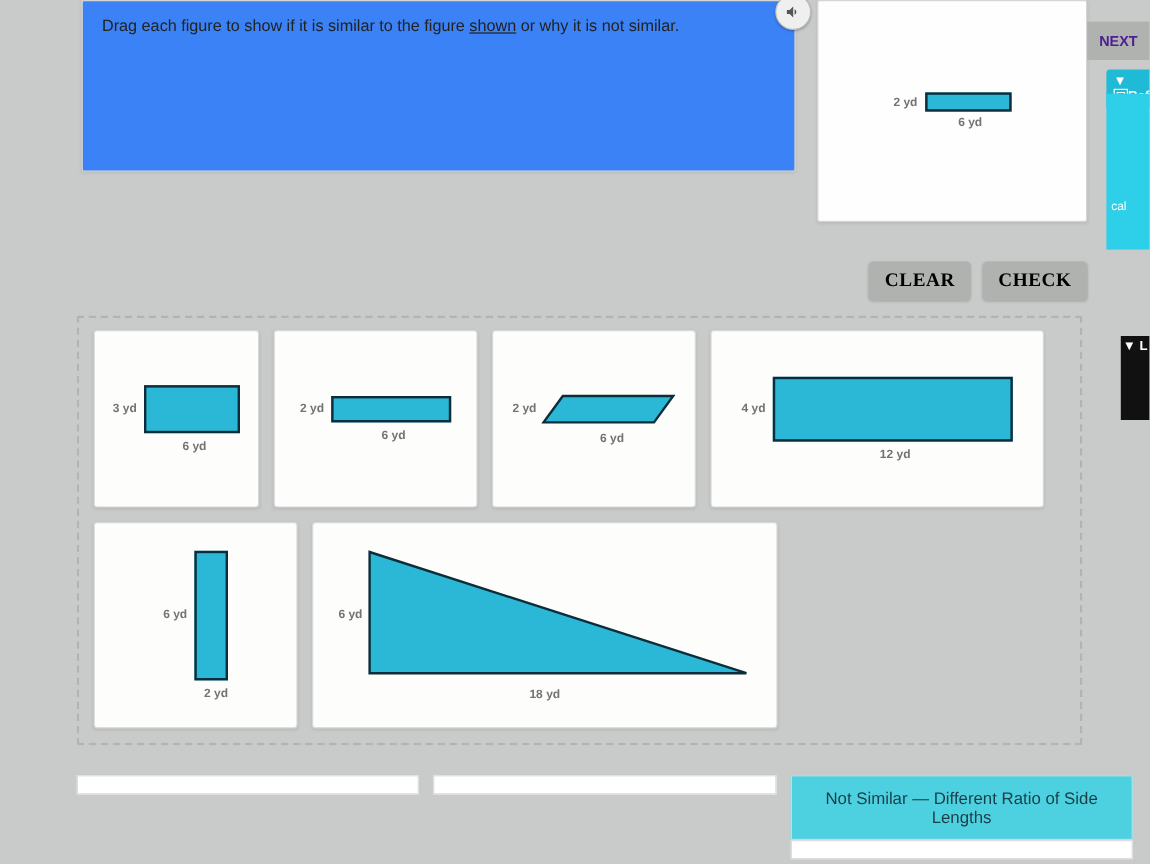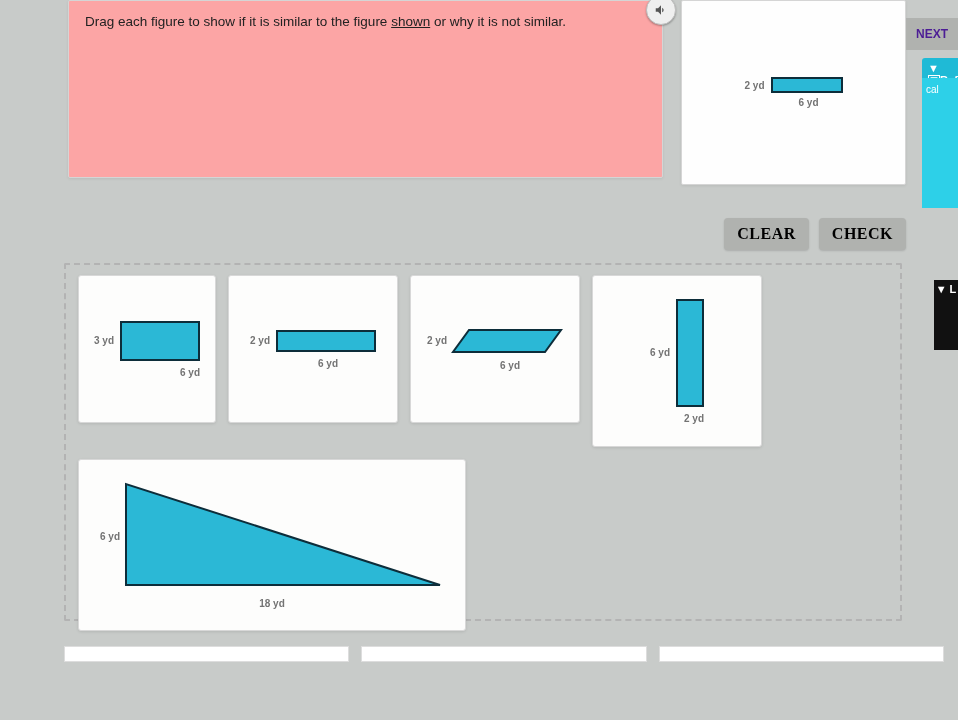--- a/index.html
+++ b/index.html
@@ -7,25 +7,25 @@
     font-family: Arial, Helvetica, sans-serif;
     background: #c8cbc9;
     width: 958px;
     height: 720px;
     overflow: hidden;
     position: relative;
     color: #333;
   }
   .top-row { display: flex; padding: 0 0 0 68px; gap: 18px; }
   .instruction-panel {
-    background: #fca5a5;
+    background: #3b82f6;
     border: 1px solid #d5d5d5;
     border-radius: 2px;
     width: 595px;
-    height: 178px;
+    height: 143px;
     padding: 12px 16px;
     position: relative;
     box-shadow: 0 1px 3px rgba(0,0,0,0.08);
   }
   .instruction-text { font-size: 13.5px; color: #222; line-height: 1.4; }
   .instruction-text .underline { text-decoration: underline; }
   .audio-btn {
     position: absolute;
     top: -6px; right: -14px;
     width: 30px; height: 30px;
@@ -75,21 +75,21 @@
   .side-tab-1 {
     position:absolute; top:58px; right:0;
     background:#1fbad6; color:#fff; font-size:11px; font-weight:bold;
     padding:4px 6px; cursor:pointer;
     border-top-left-radius:3px; width:36px; text-align:left;
   }
   .side-tab-2 {
     position:absolute; top:78px; right:0;
     background:#2dd0e8; width:36px; height:130px;
     cursor:pointer; color:#fff; font-size:10px;
-    display:flex; padding:6px 4px 30px;
+    display:flex; align-items:flex-end; padding:6px 4px 30px;
   }
   .side-tab-3 {
     position:absolute; top:280px; right:0;
     background:#111; color:#fff; font-size:11px; font-weight:bold;
     width:24px; height:70px; padding-top:3px; text-align:center;
     cursor:pointer;
   }
 
   .drag-zone {
     position:absolute;
@@ -169,21 +169,21 @@
 <div class="side-tab-3">▼ L</div>
 
 <div class="action-row">
   <button class="btn-gray">CLEAR</button>
   <button class="btn-gray">CHECK</button>
 </div>
 
 <div class="drag-zone">
 
   <div class="card" style="width:138px;height:148px;">
-    <div style="display:flex;flex-direction:column;align-items:flex-end;">
+    <div style="display:flex;flex-direction:column;align-items:center;">
       <div style="display:flex;align-items:center;gap:6px;">
         <span class="shape-label">3 yd</span>
         <div class="rect-shape" style="width:80px;height:40px;"></div>
       </div>
       <span class="shape-label" style="margin-top:6px;margin-left:30px;">6 yd</span>
     </div>
   </div>
 
   <div class="card" style="width:170px;height:148px;">
     <div style="display:flex;flex-direction:column;align-items:center;">
@@ -200,20 +200,29 @@
       <div style="display:flex;align-items:center;gap:4px;">
         <span class="shape-label">2 yd</span>
         <svg width="112" height="26">
           <polygon points="18,2 110,2 94,24 2,24" fill="#2bb8d6" stroke="#0d2d3a" stroke-width="2"></polygon>
         </svg>
       </div>
       <span class="shape-label" style="margin-top:6px;margin-left:30px;">6 yd</span>
     </div>
   </div>
 
+  <div class="card" style="width:278px;height:148px;">
+    <div style="display:flex;flex-direction:column;align-items:center;">
+      <div style="display:flex;align-items:center;gap:6px;">
+        <span class="shape-label">4 yd</span>
+        <div class="rect-shape" style="width:200px;height:54px;"></div>
+      </div>
+      <span class="shape-label" style="margin-top:6px;margin-left:30px;">12 yd</span>
+    </div>
+  </div>
 
   <div class="card" style="width:170px;height:172px;">
     <div style="display:flex;flex-direction:column;align-items:center;">
       <div style="display:flex;align-items:center;gap:6px;">
         <span class="shape-label">6 yd</span>
         <div class="rect-shape" style="width:28px;height:108px;"></div>
       </div>
       <span class="shape-label" style="margin-top:6px;margin-left:34px;">2 yd</span>
     </div>
   </div>
@@ -233,15 +242,16 @@
 </div>
 
 <div class="drop-row">
   <div class="drop-col">
     <div class="drop-body"></div>
   </div>
   <div class="drop-col">
     <div class="drop-body"></div>
   </div>
   <div class="drop-col">
+    <div class="drop-header">Not Similar — Different Ratio of Side Lengths</div>
     <div class="drop-body"></div>
   </div>
 </div>
 
 </body></html>

